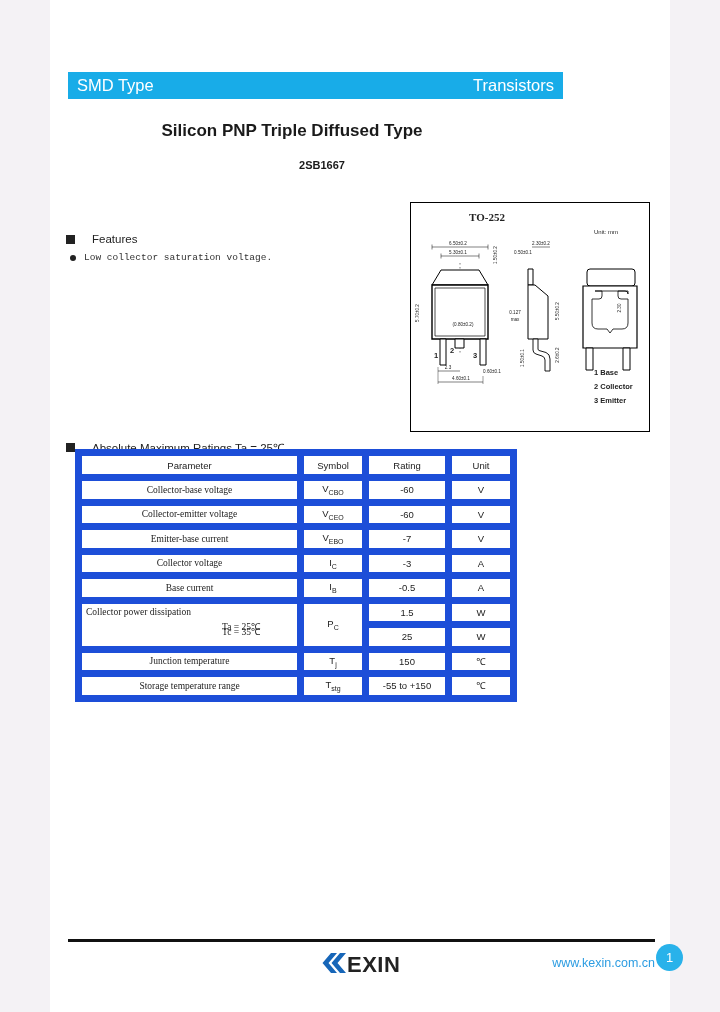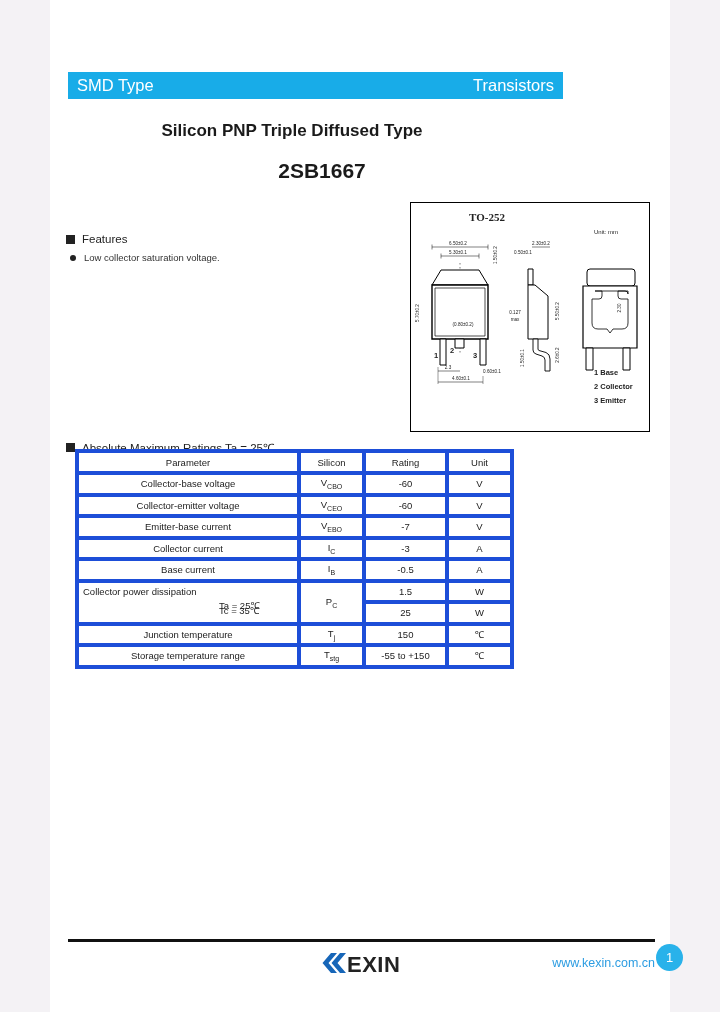--- a/index.html
+++ b/index.html
@@ -15,41 +15,41 @@
   
   .header-bar{
     left:68px;top:72px;width:495px;height:27px;
     background:#18ace8;color:#ffffff;
     display:flex;justify-content:space-between;align-items:center;
     padding:0 9px;box-sizing:border-box;
     font-size:16.5px;
   }
 
   .doc-title{left:0;top:121px;width:584px;text-align:center;font-size:17px;font-weight:700;}
-  .part-number{left:0;top:159px;width:644px;text-align:center;font-size:21px;font-weight:700;}
-
-  .section-head{display:flex;align-items:center;gap:7px;font-size:11.5px;color:#222;}
+  .part-number{left:0;top:159px;width:644px;text-align:center;font-size:11px;font-weight:700;}
+
+  .section-head{display:flex;align-items:center;gap:17px;font-size:11.5px;color:#222;}
   .sq{width:9px;height:9px;background:#222;display:inline-block;flex:0 0 auto;}
   .features-head{left:66px;top:233px;}
-  .feature-item{left:70px;top:252px;display:flex;align-items:center;gap:8px;font-size:9.5px;color:#333;}
+  .feature-item{left:70px;top:252px;display:flex;align-items:center;gap:8px;font-size:9.5px;color:#333;font-family:Liberation Mono, monospace;}
   .dot{width:6px;height:6px;border-radius:50%;background:#222;display:inline-block;flex:0 0 auto;}
 
   .pkg-box{left:410px;top:202px;width:240px;height:230px;border:1px solid #000;background:#fff;box-sizing:border-box;}
 
   .ratings-head{left:66px;top:440px;}
 
   table.ratings{
     position:absolute;left:75px;top:449px;width:435px;
     border-collapse:collapse;table-layout:fixed;
     font-size:9.5px;color:#222;background:#fff;
     border:2px solid #000;
   }
-  table.ratings td{border:4px solid #1d4ed8;height:17.5px;padding:0;text-align:center;overflow:hidden;}
+  table.ratings td{border:7px solid #1d4ed8;height:17.5px;padding:0;text-align:center;overflow:hidden;}
   table.ratings tr.hdr td{height:18px;}
-  td.param{text-align:left;padding-left:4px;}
+  td.param{text-align:left;padding-left:4px;font-family:Liberation Serif, serif;}
   col.c-param{width:222px;} col.c-sym{width:65px;} col.c-rate{width:83px;} col.c-unit{width:65px;}
   td sub{font-size:7px;}
   td.pc-cell{position:relative;text-align:left;}
   .pc-label{position:absolute;left:4px;top:3px;}
   .pc-cond1{position:absolute;left:140px;top:16px;}
   .pc-cond2{position:absolute;left:140px;top:21px;}
 
   
   .footer-rule{left:68px;top:939px;width:587px;height:3px;background:#111;}
   .logo-wrap{left:322px;top:950px;width:82px;height:26px;text-decoration:underline;}
@@ -166,21 +166,21 @@
 <table class="ratings">
   <colgroup>
       <col class="c-param">
       <col class="c-sym">
       <col class="c-rate">
       <col class="c-unit">
     </colgroup>
   <tbody>
       <tr class="hdr">
     <td>Parameter</td>
-    <td>Silicon</td>
+    <td>Symbol</td>
     <td>Rating</td>
     <td>Unit</td>
   </tr>
   <tr>
     <td class="param">Collector-base voltage</td>
     <td><span>V</span><sub>CBO</sub></td>
     <td>-60</td>
     <td>V</td>
   </tr>
   <tr>
@@ -189,21 +189,21 @@
     <td>-60</td>
     <td>V</td>
   </tr>
   <tr>
     <td class="param">Emitter-base current</td>
     <td><span>V</span><sub>EBO</sub></td>
     <td>-7</td>
     <td>V</td>
   </tr>
   <tr>
-    <td class="param">Collector current</td>
+    <td class="param">Collector voltage</td>
     <td><span>I</span><sub>C</sub></td>
     <td>-3</td>
     <td>A</td>
   </tr>
   <tr>
     <td class="param">Base current</td>
     <td><span>I</span><sub>B</sub></td>
     <td>-0.5</td>
     <td>A</td>
   </tr>

